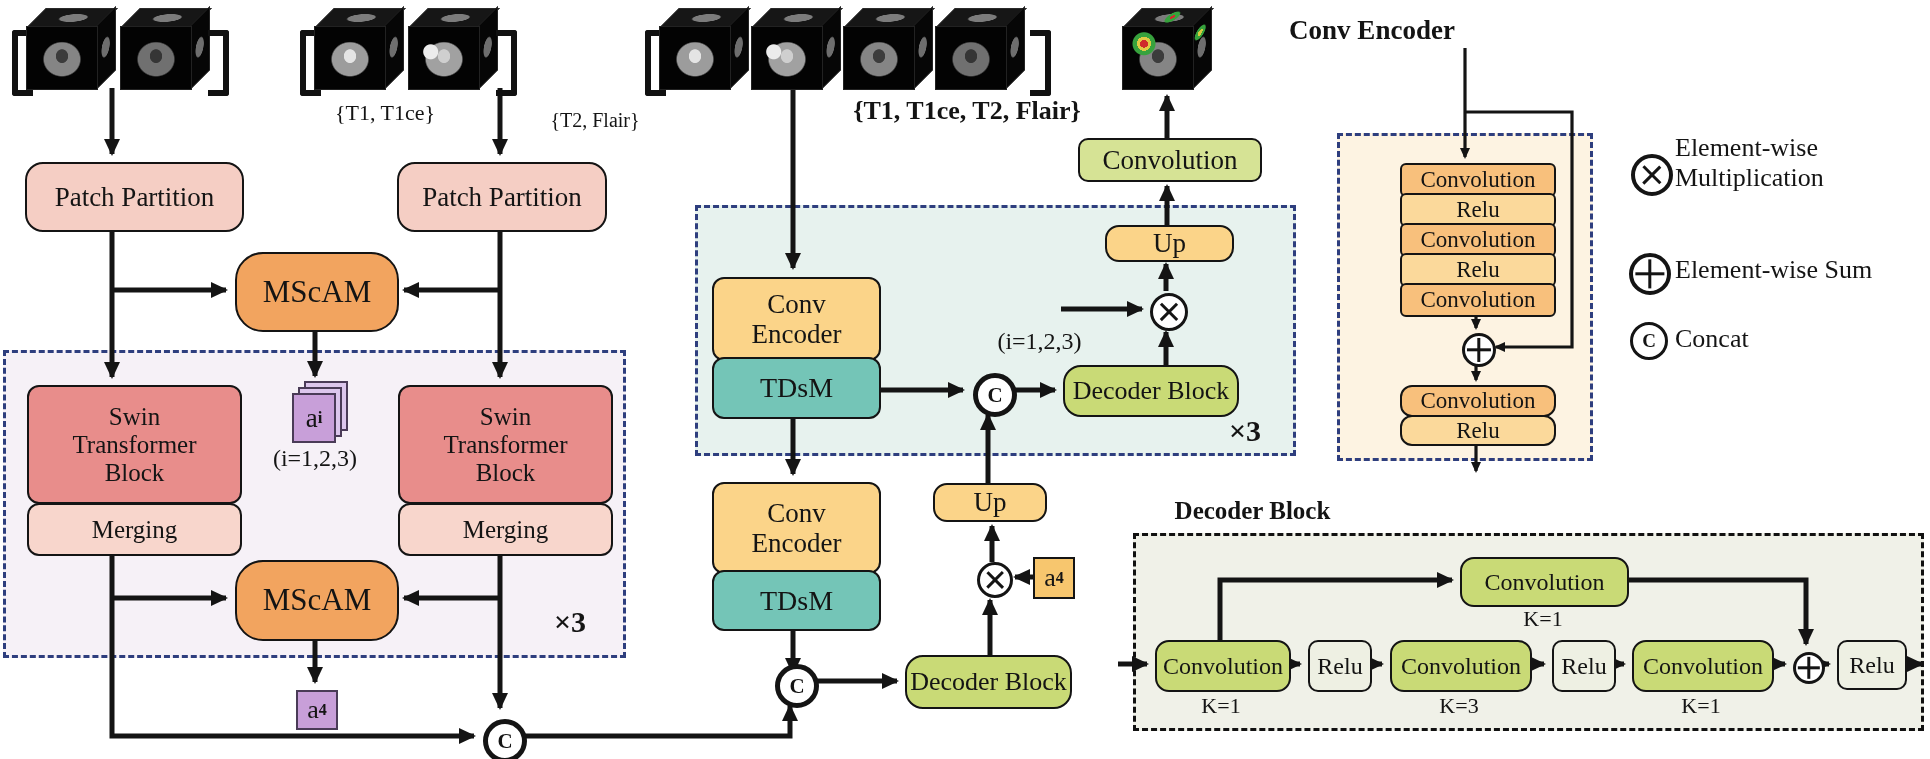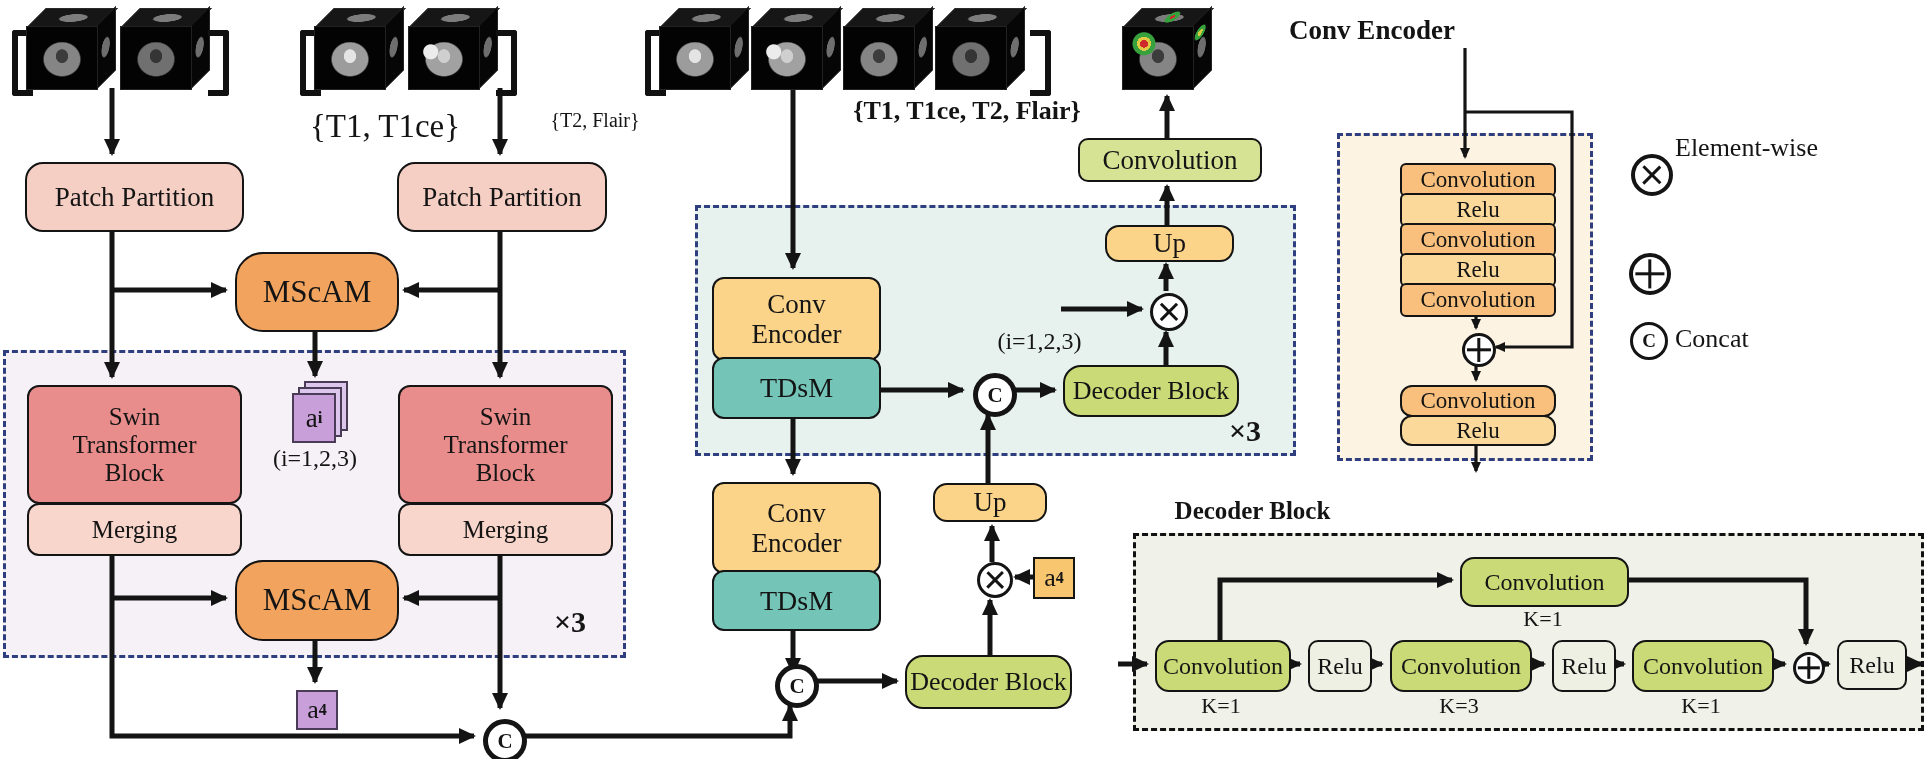--- a/index.html
+++ b/index.html
@@ -185,21 +185,21 @@
       <div class="f ff"></div>
     </div>
   <div class="brk r" style="left:1030px;top:30px;"></div>
 
   <div class="cube c-t1 out" style="left:1122px;top:8px;">
     <div class="f ft"></div>
       <div class="f fr"></div>
       <div class="f ff"></div>
     </div>
 
-  <div class="lbl" style="left:260px;top:111px;width:250px;height:30px;font-size:33px;">{T1, T1ce}</div>
+  <div class="lbl" style="left:260px;top:98px;width:250px;height:30px;font-size:22px;">{T1, T1ce}</div>
   <div class="lbl" style="left:515px;top:105px;width:160px;height:30px;font-size:20px;">{T2, Flair}</div>
   <div class="lbl" style="left:852px;top:96px;width:230px;height:30px;font-size:26px;font-weight:bold;">{T1, T1ce, T2, Flair}</div>
 
   <div class="box r18" style="left:25px;top:162px;width:215px;height:66px;background:var(--salmon);font-size:27px;">Patch Partition</div>
   <div class="box r18" style="left:397px;top:162px;width:206px;height:66px;background:var(--salmon);font-size:27px;">Patch Partition</div>
 
   <div class="box r16" style="left:235px;top:252px;width:160px;height:76px;background:var(--orange);font-size:31px;">MScAM</div>
 
   <div class="box r12" style="left:27px;top:385px;width:211px;height:115px;background:var(--swin_red);font-size:25px;">
     <div>Swin</div>
@@ -298,25 +298,27 @@
     </div>
 
   <div class="box r12" style="left:1400px;top:385px;width:152px;height:28px;background:var(--stack_orange);font-size:23px;">Convolution</div>
   <div class="box r12" style="left:1400px;top:415px;width:152px;height:27px;background:var(--stack_yellow);font-size:23px;">Relu</div>
 
   <div class="node times" style="left:1631px;top:154px;width:34px;height:34px;border-width:4px;">
       <span class="d1"></span>
       <span class="d2"></span>
     </div>
   <div class="lbl" style="left:1675px;top:134px;width:220px;height:28px;font-size:26px;justify-content:flex-start;">Element-wise</div>
+  <div class="lbl" style="left:1675px;top:164px;width:220px;height:28px;font-size:26px;justify-content:flex-start;">Multiplication</div>
 
   <div class="node plus" style="left:1629px;top:253px;width:34px;height:34px;border-width:4px;">
       <span class="d1"></span>
       <span class="d2"></span>
     </div>
+  <div class="lbl" style="left:1675px;top:256px;width:250px;height:28px;font-size:26px;justify-content:flex-start;">Element-wise Sum</div>
 
   <div class="node" style="left:1630px;top:322px;width:32px;height:32px;font-size:19px;font-weight:bold;">C</div>
   <div class="lbl" style="left:1675px;top:325px;width:150px;height:28px;font-size:26px;justify-content:flex-start;">Concat</div>
 
   <div class="lbl bold" style="left:1170px;top:497px;width:165px;height:28px;font-size:25px;">Decoder Block</div>
 
   <div class="box r14" style="left:1460px;top:557px;width:165px;height:46px;background:var(--green);font-size:24px;">Convolution</div>
   <div class="lbl" style="left:1503px;top:607px;width:80px;height:24px;font-size:22px;">K=1</div>
 
   <div class="box r14" style="left:1155px;top:640px;width:132px;height:48px;background:var(--green);font-size:24px;">Convolution</div>

